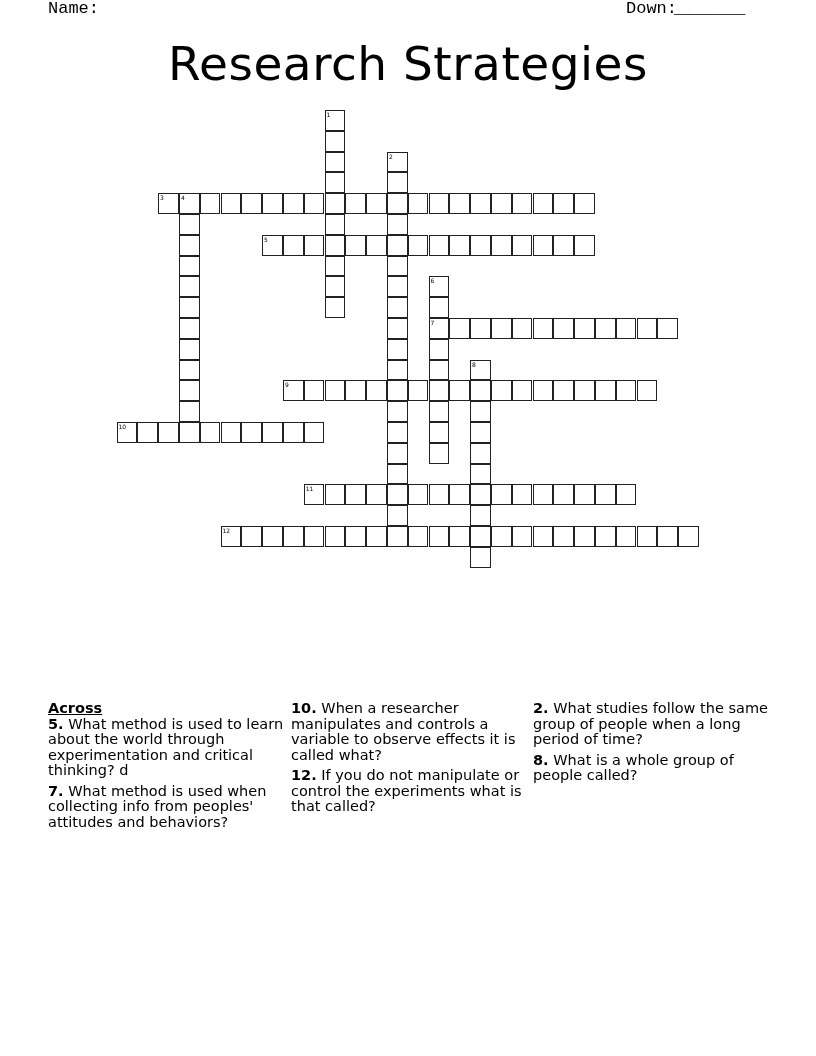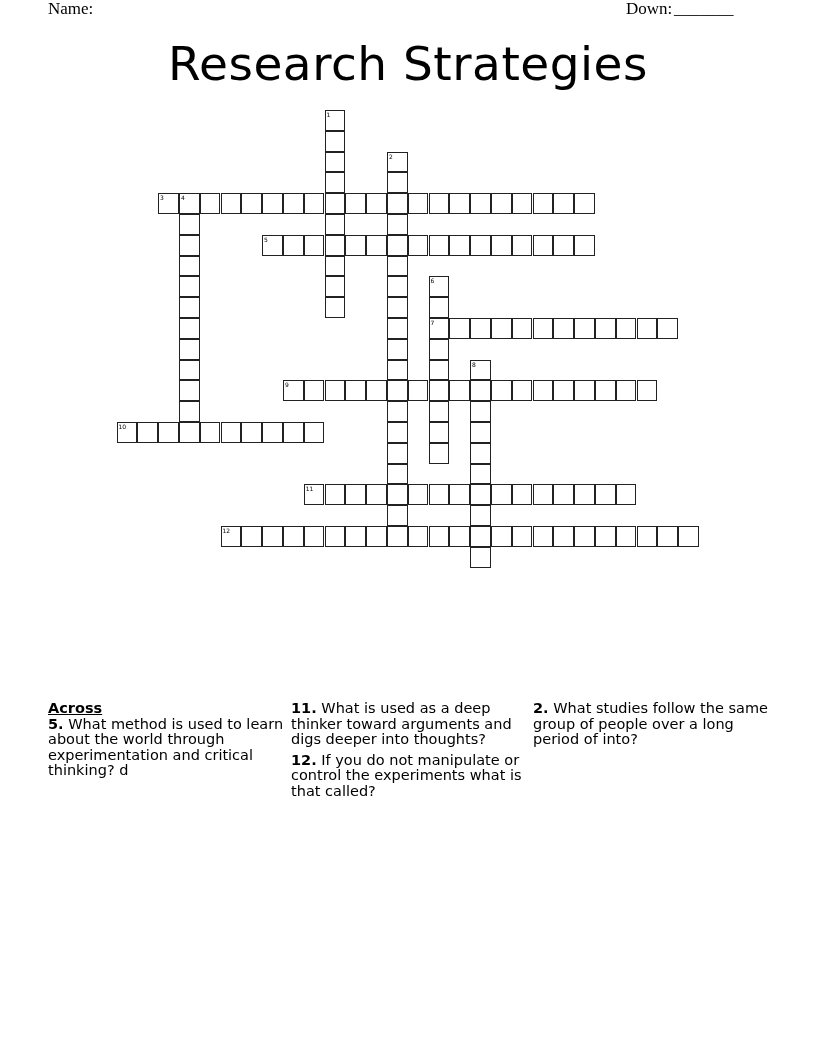--- a/index.html
+++ b/index.html
@@ -1,17 +1,17 @@
 <!DOCTYPE html>
 <html><head>
 <meta charset="utf-8">
 <style>
   html, body { margin: 0; padding: 0; background: #ffffff; }
   body { width: 816px; height: 1056px; position: relative; overflow: hidden; font-family: "DejaVu Sans", sans-serif; color: #000; }
-  .header-line { position: absolute; top: 0; left: 48px; width: 700px; height: 20px; font-family: Liberation Serif, serif; font-size: 17px; line-height: 18px; }
+  .header-line { position: absolute; top: 0; left: 48px; width: 700px; height: 20px; font-family: Liberation Mono, monospace; font-size: 17px; line-height: 18px; }
   .name-label { position: absolute; left: 0; top: 0; }
   .name-blank { position: absolute; left: 56px; top: 0; }
   .date-label { position: absolute; left: 578px; top: 0; }
   .date-blank { position: absolute; left: 626px; top: 0; }
   .title { position: absolute; top: 34px; left: 0; width: 816px; text-align: center; font-family: "DejaVu Sans", sans-serif; font-size: 47px; font-weight: 400; letter-spacing: 0.5px; line-height: 60px; }
   .grid { position: absolute; left: 0; top: 0; width: 816px; height: 600px; }
   .cell { position: absolute; width: 20.8px; height: 20.8px; box-sizing: border-box; border: 1px solid #222; background: #fff; }
   .cell .num { position: absolute; left: 1px; top: 0px; font-family: "DejaVu Sans", sans-serif; font-size: 6px; line-height: 7px; color: #000; }
   .clues { position: absolute; top: 701px; left: 48px; width: 730px; font-family: "DejaVu Sans", sans-serif; font-size: 14.5px; line-height: 15.5px; }
   .col { position: absolute; top: 0; width: 236px; }
@@ -219,21 +219,23 @@
     <div class="cell" style="left: 615.7px; top: 526px;"></div>
     <div class="cell" style="left: 636.5px; top: 526px;"></div>
     <div class="cell" style="left: 657.3px; top: 526px;"></div>
     <div class="cell" style="left: 678.1px; top: 526px;"></div>
   </div>
 
 <div class="clues">
   <div class="col col1">
     <div class="section-head">Across</div>
     <div class="clue"><span class="n">5.</span> <span>What method is used to learn about the world through experimentation and critical thinking? d</span></div>
+    <div class="clue"><span class="n">7.</span> <span>What method is used when collecting info from peoples' attitudes and behaviors?</span></div>
   </div>
   <div class="col col2">
-    <div class="clue"><span class="n">11.</span> <span>What is used as a deep thinker toward arguments and digs deeper into thoughts?</span></div>
+    <div class="clue"><span class="n">10.</span> <span>When a researcher manipulates and controls a variable to observe effects it is called what?</span></div>
     <div class="clue"><span class="n">12.</span> <span>If you do not manipulate or control the experiments what is that called?</span></div>
   </div>
   <div class="col col3">
-    <div class="clue"><span class="n">2.</span> <span>What studies follow the same group of people over a long period of into?</span></div>
+    <div class="clue"><span class="n">2.</span> <span>What studies follow the same group of people when a long period of time?</span></div>
+    <div class="clue"><span class="n">8.</span> <span>What is a whole group of people called?</span></div>
   </div>
 </div>
 
 </body></html>

